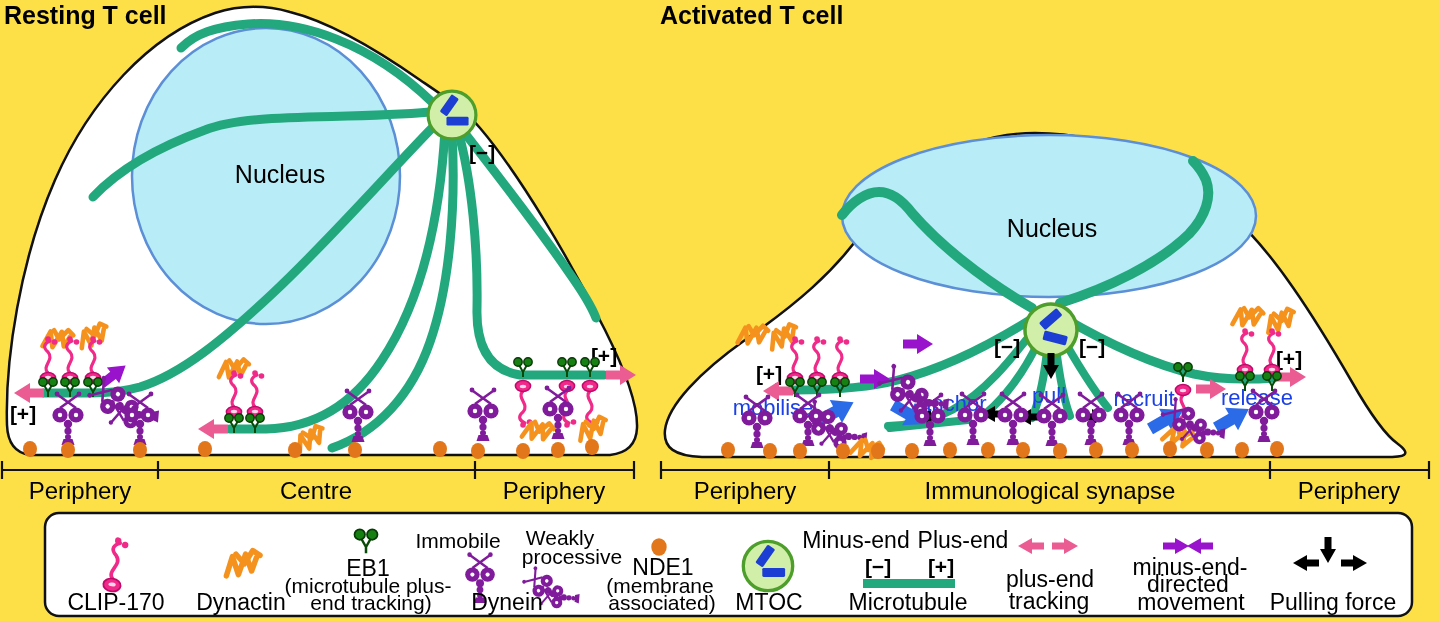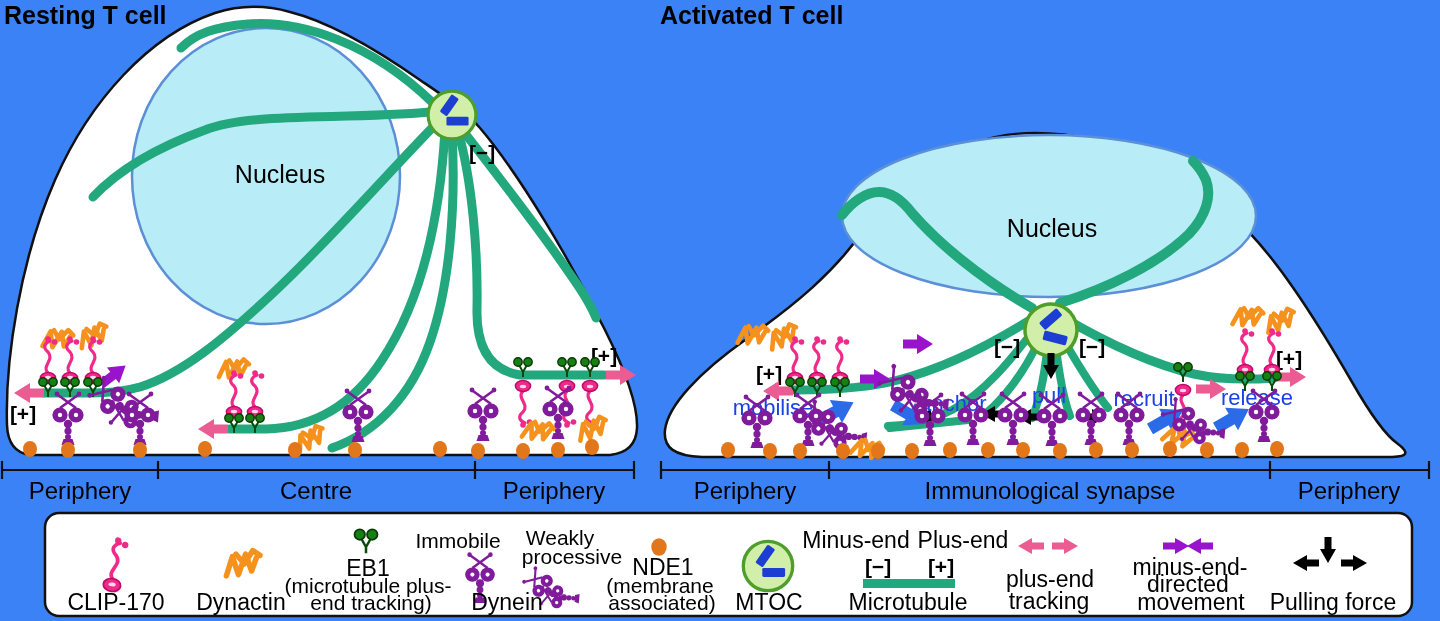--- a/index.html
+++ b/index.html
@@ -1,16 +1,16 @@
 <!DOCTYPE html>
 <html><head>
 <meta charset="utf-8">
 <style>
   html,body{margin:0;padding:0;background:#fff;}
-  .stage{position:relative;width:1440px;height:621px;background:#3b82f6;overflow:hidden;
+  .stage{position:relative;width:1440px;height:621px;background:#fde047;overflow:hidden;
          font-family:"Liberation Sans", sans-serif;}
   svg text{font-family:"Liberation Sans", sans-serif;fill:#000;}
   .title{font-size:25px;font-weight:bold;}
   .nucleus-label{font-size:25px;}
   .polarity{font-size:21px;font-weight:bold;}
   .region{font-size:24px;}
   .action{font-size:22px;fill:#1b41e6;}
   .leg-main{font-size:23px;}
   .leg-sub{font-size:21px;}
   .leg-pol{font-size:21px;font-weight:bold;}

